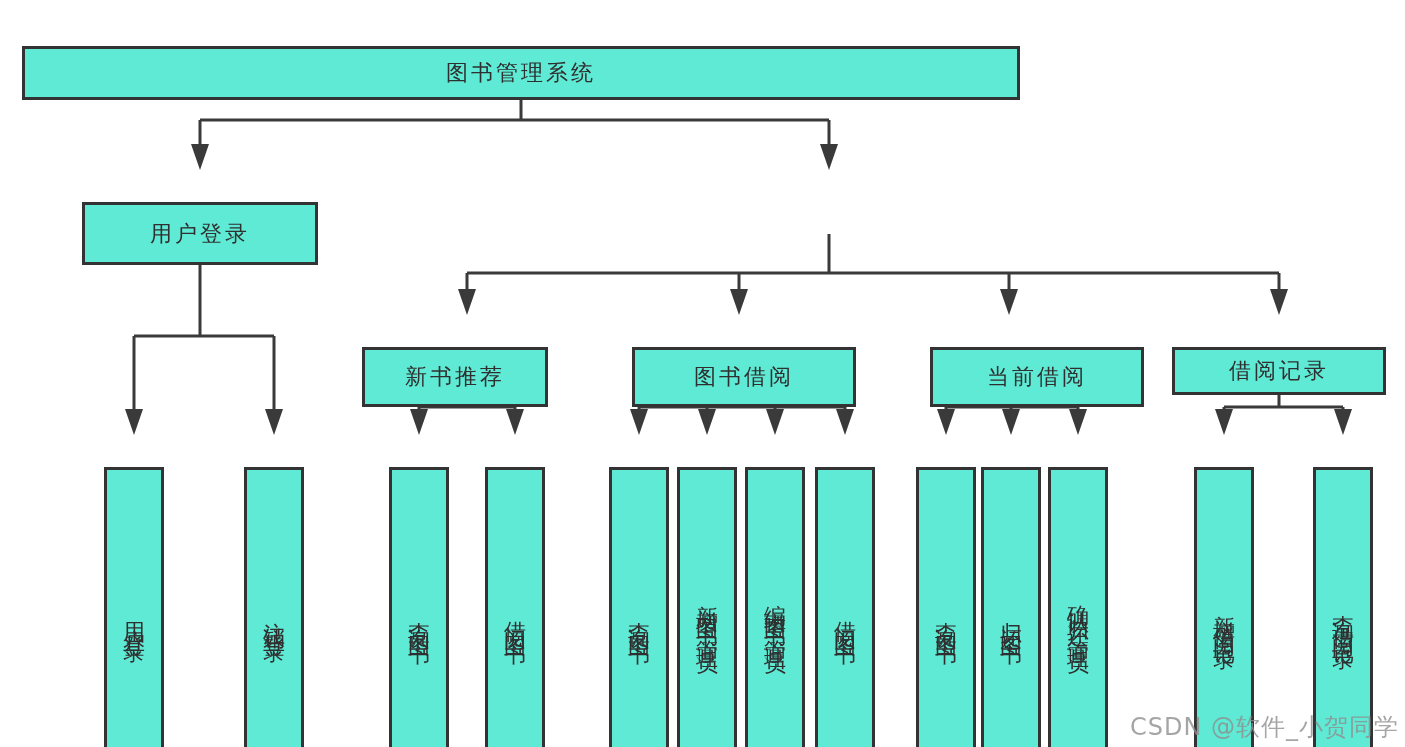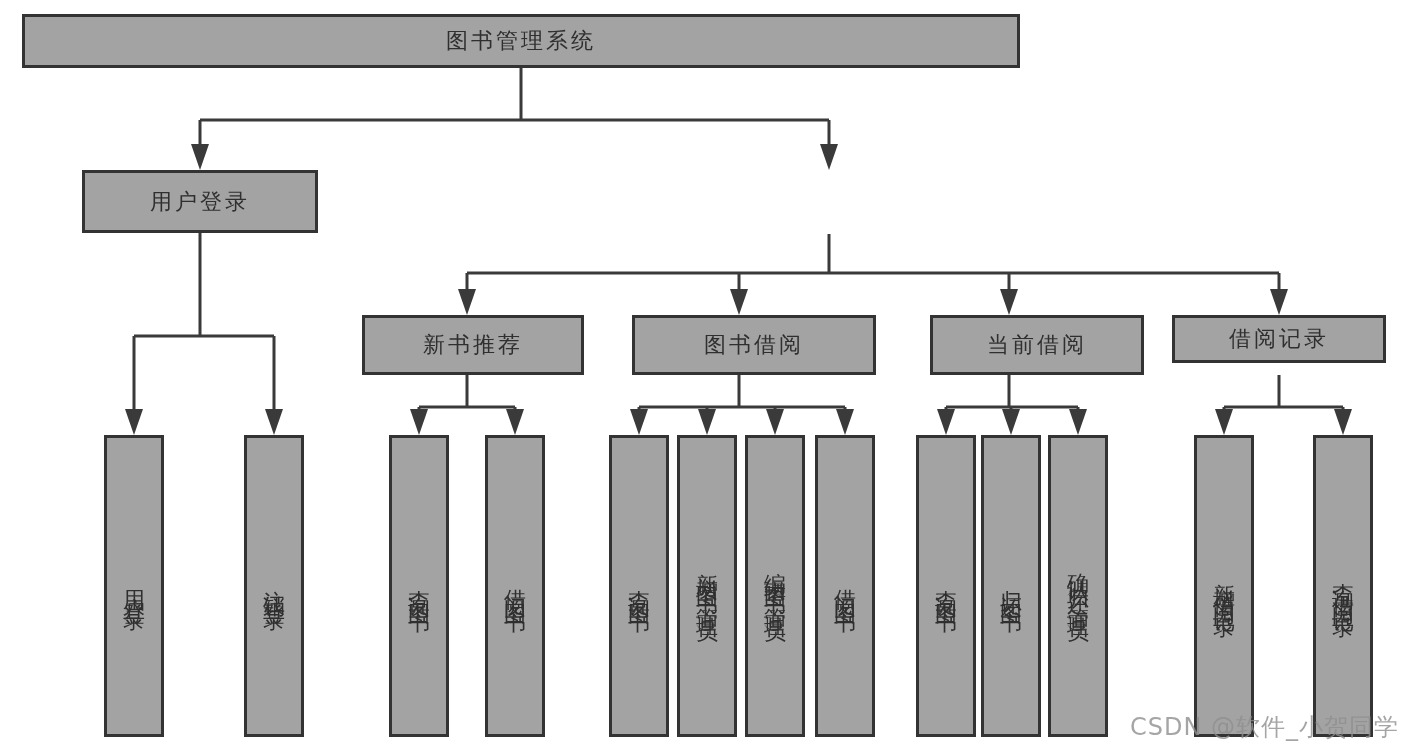--- a/index.html
+++ b/index.html
@@ -16,26 +16,27 @@
     overflow: hidden;
   }
   #connectors {
     position: absolute;
     left: 0; top: 0;
     width: 1405px; height: 747px;
   }
   .node {
     position: absolute;
     box-sizing: border-box;
-    background: #a3a3a3;
+    background: #5eead4;
     border: 3px solid #333333;
     display: flex;
     align-items: center;
     justify-content: center;
     color: #2f2f2f;
+    margin-top: 32px;
   }
   .node.hnode span {
     font-size: 22px;
     letter-spacing: 3px;
     white-space: nowrap;
     color: #2f2f2f;
   }
   .node.root {
     left: 22px; top: 14px; width: 998px; height: 54px;
   }
@@ -108,24 +109,24 @@
   </svg>
 
   <div class="node root hnode">
     <span>图书管理系统</span>
   </div>
 
   <div class="node hnode" style="left:82px; top:170px; width:236px; height:63px;">
     <span>用户登录</span>
   </div>
 
-  <div class="node hnode" style="left:362px; top:315px; width:222px; height:60px;">
+  <div class="node hnode" style="left:362px; top:315px; width:186px; height:60px;">
     <span>新书推荐</span>
   </div>
-  <div class="node hnode" style="left:632px; top:315px; width:244px; height:60px;">
+  <div class="node hnode" style="left:632px; top:315px; width:224px; height:60px;">
     <span>图书借阅</span>
   </div>
   <div class="node hnode" style="left:930px; top:315px; width:214px; height:60px;align-items:center;">
     <span>当前借阅</span>
   </div>
   <div class="node hnode" style="left:1172px; top:315px; width:214px; height:48px;">
     <span>借阅记录</span>
   </div>
 
   <div class="node leaf" style="left:104px;">

